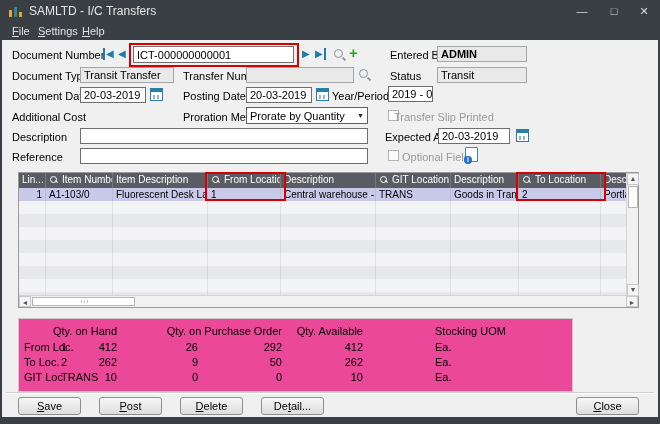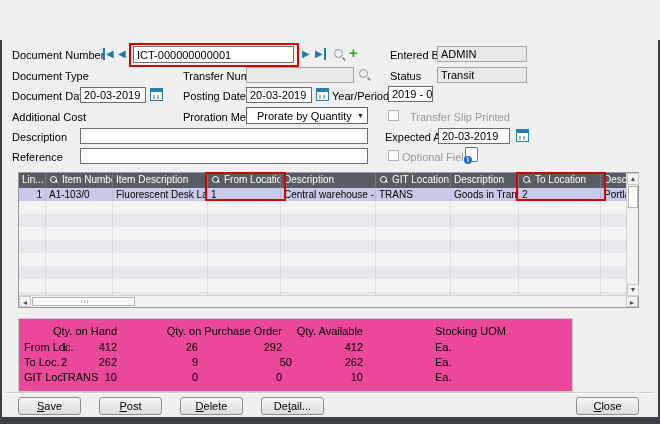--- a/index.html
+++ b/index.html
@@ -16,21 +16,21 @@
   .side{position:absolute;top:40px;bottom:0;width:2px;background:#3a3e45;}
   .bottomstrip{position:absolute;left:0;top:417px;width:660px;height:7px;background:#3a3e45;}
   
   .lbl{position:absolute;white-space:nowrap;}
   .lbl.dis{color:#9a9a9a;}
   .field{position:absolute;box-sizing:border-box;height:16px;border:1px solid #6e6e6e;background:#fff;
          font-family:"Liberation Sans",sans-serif;font-size:11px;padding:1px 3px;line-height:12px;white-space:nowrap;overflow:hidden;}
   .field.ro{background:#e9e9e9;border-color:#a6a6a6;}
   input.field{margin:0;}
   .num{text-align:right;}
-  .combo{position:absolute;box-sizing:border-box;height:17px;border:1px solid #606060;background:#fff;padding:2px 14px 1px 10px;overflow:hidden;white-space:nowrap;}
+  .combo{position:absolute;box-sizing:border-box;height:17px;border:1px solid #606060;background:#fff;padding:2px 14px 1px 3px;overflow:hidden;white-space:nowrap;}
   .combo .arr{position:absolute;right:3px;top:4px;font-size:7px;color:#222;}
   .cb{position:absolute;width:9px;height:9px;border:1px solid #b3b3b3;background:#fbfbfb;}
   
   .nav{position:absolute;color:#1b7dab;font-size:10px;line-height:12px;cursor:default;}
   .nav.first{border-left:2px solid #1b7dab;padding-left:1px;}
   .nav.last{border-right:2px solid #1b7dab;padding-right:1px;}
   .plus{position:absolute;color:#2fa12f;font-size:15px;font-weight:bold;line-height:14px;}
   .mag{position:absolute;width:13px;height:13px;}
   .mag::before{content:"";position:absolute;left:1px;top:1px;width:7px;height:7px;border:1.5px solid #8a949c;border-radius:50%;}
   .mag::after{content:"";position:absolute;left:9px;top:10px;width:4px;height:2px;background:#8a949c;transform:rotate(45deg);}
@@ -71,35 +71,52 @@
   .divider{position:absolute;left:6px;top:392px;width:648px;height:1px;background:#cfcfcf;box-shadow:0 1px 0 #ffffff;}
   .btn{position:absolute;top:397px;width:63px;height:18px;box-sizing:border-box;border:1px solid #8e8e8e;border-radius:3px;
        background:linear-gradient(#f7f7f7,#dddddd);font-family:"Liberation Sans",sans-serif;font-size:11px;text-align:center;line-height:16px;cursor:default;}
   u{text-decoration:underline;}
 </style>
 </head>
 <body>
 
 <div class="win">
 
-
+  <div class="titlebar">
+    <span class="app-icon">
+      <i style="left:0;width:3px;height:7px;background:#e8a33d;"></i>
+      <i style="left:5px;width:3px;height:10px;background:#2e8b8b;"></i>
+      <i style="left:10px;width:3px;height:5px;background:#e8a33d;"></i>
+    </span>
+    <span class="title-text">SAMLTD - I/C Transfers</span>
+    <span class="wc" style="left:567px;">—</span>
+    <span class="wc" style="left:599px;">□</span>
+    <span class="wc" style="left:629px;">✕</span>
+  </div>
+
+  <div class="menubar" id="menubar">
+      <span class="menu-item" style="left: 8px;"><u>F</u>ile</span>
+      <span class="menu-item" style="left: 34px;"><u>S</u>ettings</span>
+      <span class="menu-item" style="left: 78px;"><u>H</u>elp</span>
+    </div>
 
   <div class="side" style="left:0;"></div>
   <div class="side" style="left:658px;"></div>
 
   <span class="lbl" style="left:12px;top:49px;">Document Number</span>
   <span class="nav first" style="left:103px;top:48px;">◀</span>
   <span class="nav" style="left:118px;top:48px;">◀</span>
   <input class="field" style="left: 133px; top: 46px; width: 161px; height: 17px;" readonly="" value="ICT-000000000001">
   <span class="nav" style="left:302px;top:48px;">▶</span>
   <span class="nav last" style="left:315px;top:48px;">▶</span>
   <span class="mag" style="left:333px;top:48px;"></span>
   <span class="plus" style="left:349px;top:46px;">+</span>
 
   <span class="lbl" style="left:12px;top:70px;">Document Type</span>
+  <div class="field ro" style="left:80px;top:67px;width:94px;">Transit Transfer</div>
   <span class="lbl" style="left:183px;top:70px;">Transfer Number</span>
   <div class="field ro" style="left:246px;top:67px;width:108px;"></div>
   <span class="mag" style="left:358px;top:68px;"></span>
 
   <span class="lbl" style="left:12px;top:90px;">Document Date</span>
   <input class="field" style="left: 80px; top: 87px; width: 66px;" readonly="" value="20-03-2019">
   <span class="cal" style="left:150px;top:88px;"></span>
   <span class="lbl" style="left:183px;top:90px;">Posting Date</span>
   <input class="field" style="left: 246px; top: 87px; width: 66px;" readonly="" value="20-03-2019">
   <span class="cal" style="left:316px;top:88px;"></span>
@@ -113,26 +130,26 @@
     <span class="arr">▼</span>
   </div>
 
   <span class="lbl" style="left:12px;top:131px;">Description</span>
   <input class="field" style="left: 80px; top: 128px; width: 288px;" readonly="" value="">
 
   <span class="lbl" style="left:12px;top:151px;">Reference</span>
   <input class="field" style="left: 80px; top: 148px; width: 288px;" readonly="" value="">
 
   <span class="lbl" style="left:390px;top:49px;">Entered By</span>
-  <div class="field ro" style="left:437px;top:46px;width:90px;">ADMIN</div>
+  <div class="field ro" style="left:437px;top:46px;width:90px;font-weight:bold;">ADMIN</div>
   <span class="lbl" style="left:390px;top:70px;">Status</span>
   <div class="field ro" style="left:437px;top:67px;width:90px;">Transit</div>
 
   <span class="cb" style="left:388px;top:110px;"></span>
-  <span class="lbl dis" style="left:410px;top:111px;">Transfer Slip Printed</span>
+  <span class="lbl dis" style="left:394px;top:111px;">Transfer Slip Printed</span>
 
   <span class="lbl" style="left:385px;top:131px;">Expected Arrival</span>
   <input class="field" style="left: 438px; top: 128px; width: 72px;" readonly="" value="20-03-2019">
   <span class="cal" style="left:516px;top:129px;"></span>
 
   <span class="cb" style="left:388px;top:150px;"></span>
   <span class="lbl dis" style="left:402px;top:151px;">Optional Fields</span>
   <span class="opticon" style="left:465px;top:147px;"></span>
 
   <div class="grid">
@@ -179,21 +196,21 @@
       <span style="top: 22px; left: 42px;">1</span>
       <span style="top: 22px; right: 455px;">412</span>
       <span style="top: 22px; right: 374px;">26</span>
       <span style="top: 22px; right: 290px;">292</span>
       <span style="top: 22px; right: 209px;">412</span>
       <span style="top: 22px; left: 416px;">Ea.</span>
       <span style="top: 37px; left: 5px;">To Loc.</span>
       <span style="top: 37px; left: 42px;">2</span>
       <span style="top: 37px; right: 455px;">262</span>
       <span style="top: 37px; right: 374px;">9</span>
-      <span style="top: 37px; right: 280px;">50</span>
+      <span style="top: 37px; right: 290px;">50</span>
       <span style="top: 37px; right: 209px;">262</span>
       <span style="top: 37px; left: 416px;">Ea.</span>
       <span style="top: 52px; left: 5px;">GIT Loc.</span>
       <span style="top: 52px; left: 42px;">TRANS</span>
       <span style="top: 52px; right: 455px;">10</span>
       <span style="top: 52px; right: 374px;">0</span>
       <span style="top: 52px; right: 290px;">0</span>
       <span style="top: 52px; right: 209px;">10</span>
       <span style="top: 52px; left: 416px;">Ea.</span>
     </div>

